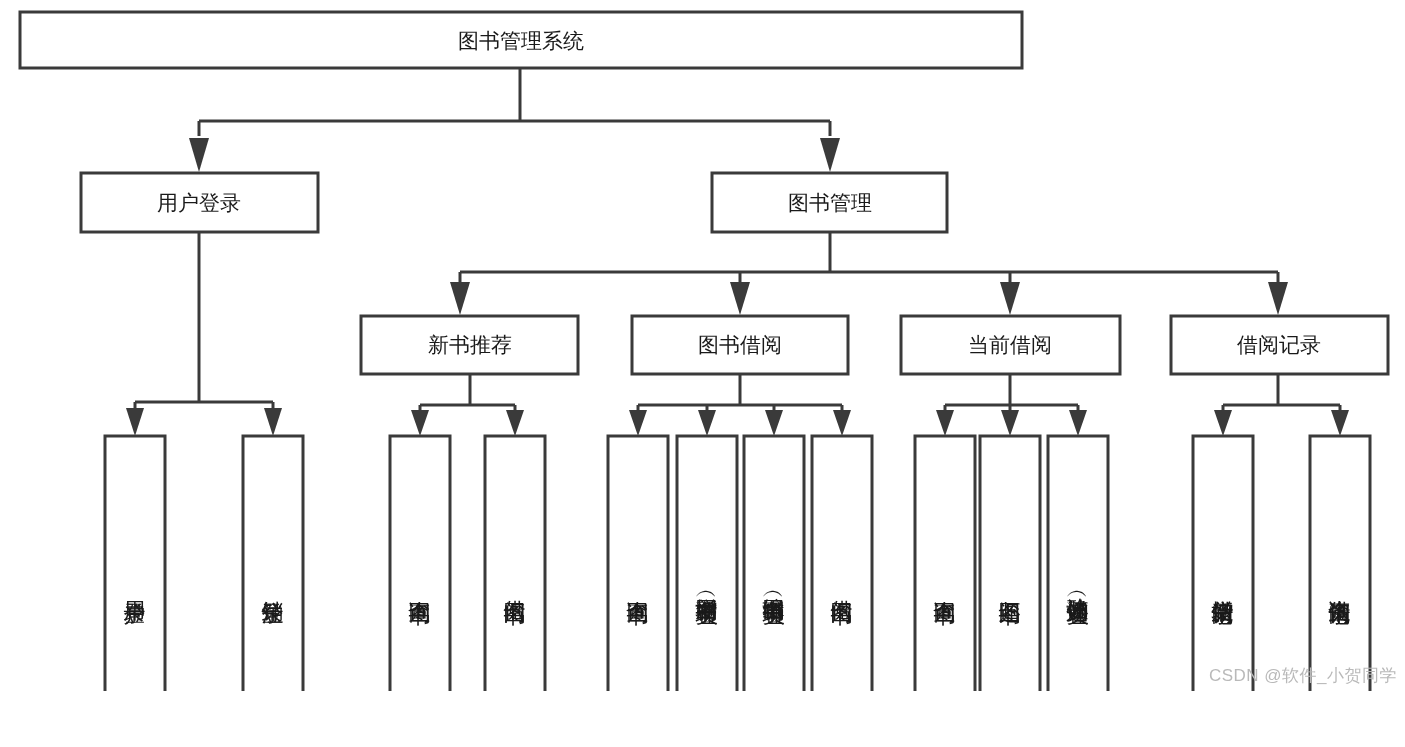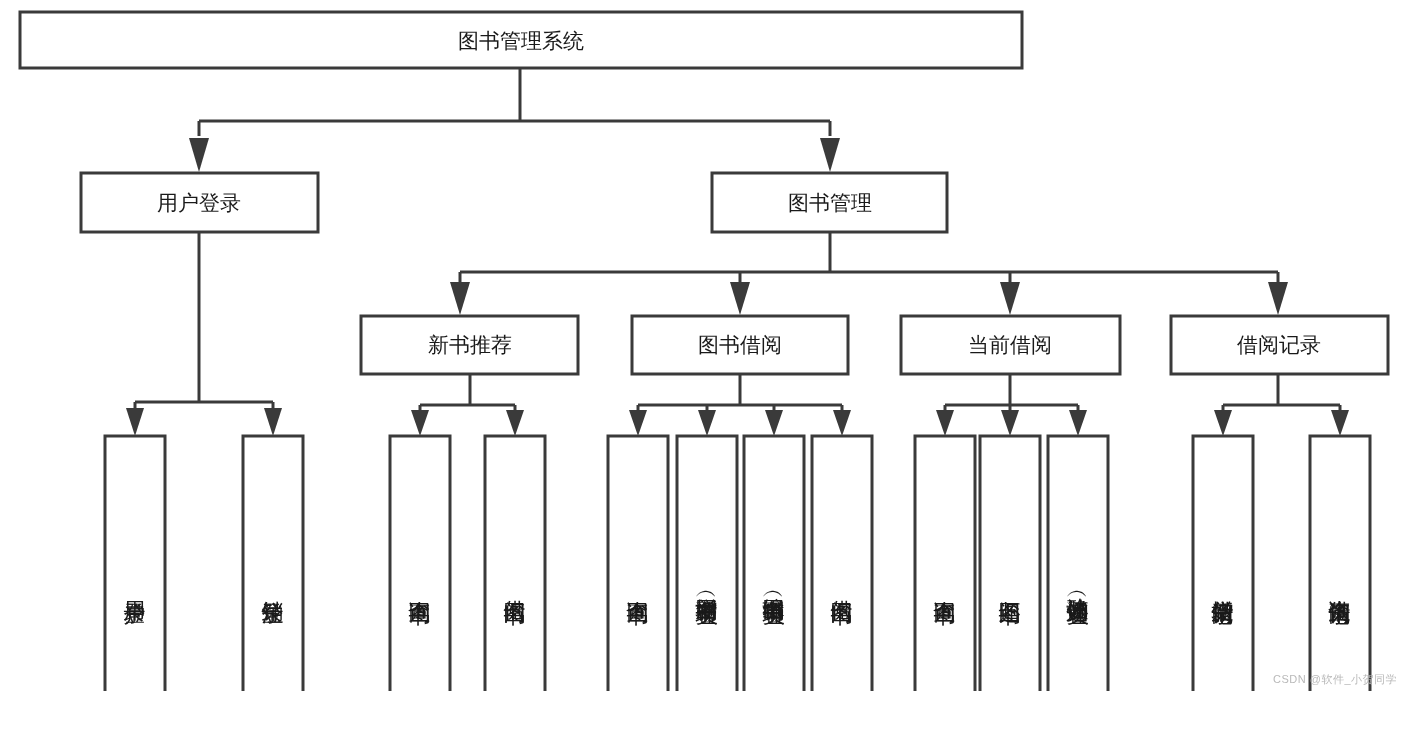--- a/index.html
+++ b/index.html
@@ -63,21 +63,21 @@
     line-height: 1.05;
     letter-spacing: 1px;
     color: #1a1a1a;
     white-space: nowrap;
   }
   .watermark {
     position: absolute;
     right: 8px;
     bottom: 4px;
     font-family: "Liberation Sans", "DejaVu Sans", sans-serif;
-    font-size: 11px;
+    font-size: 17px;
     color: #b9b9b9;
     letter-spacing: 0.5px;
     pointer-events: none;
     user-select: none;
   }
 </style>
 </head>
 <body>
 
 <div id="diagram-root">

